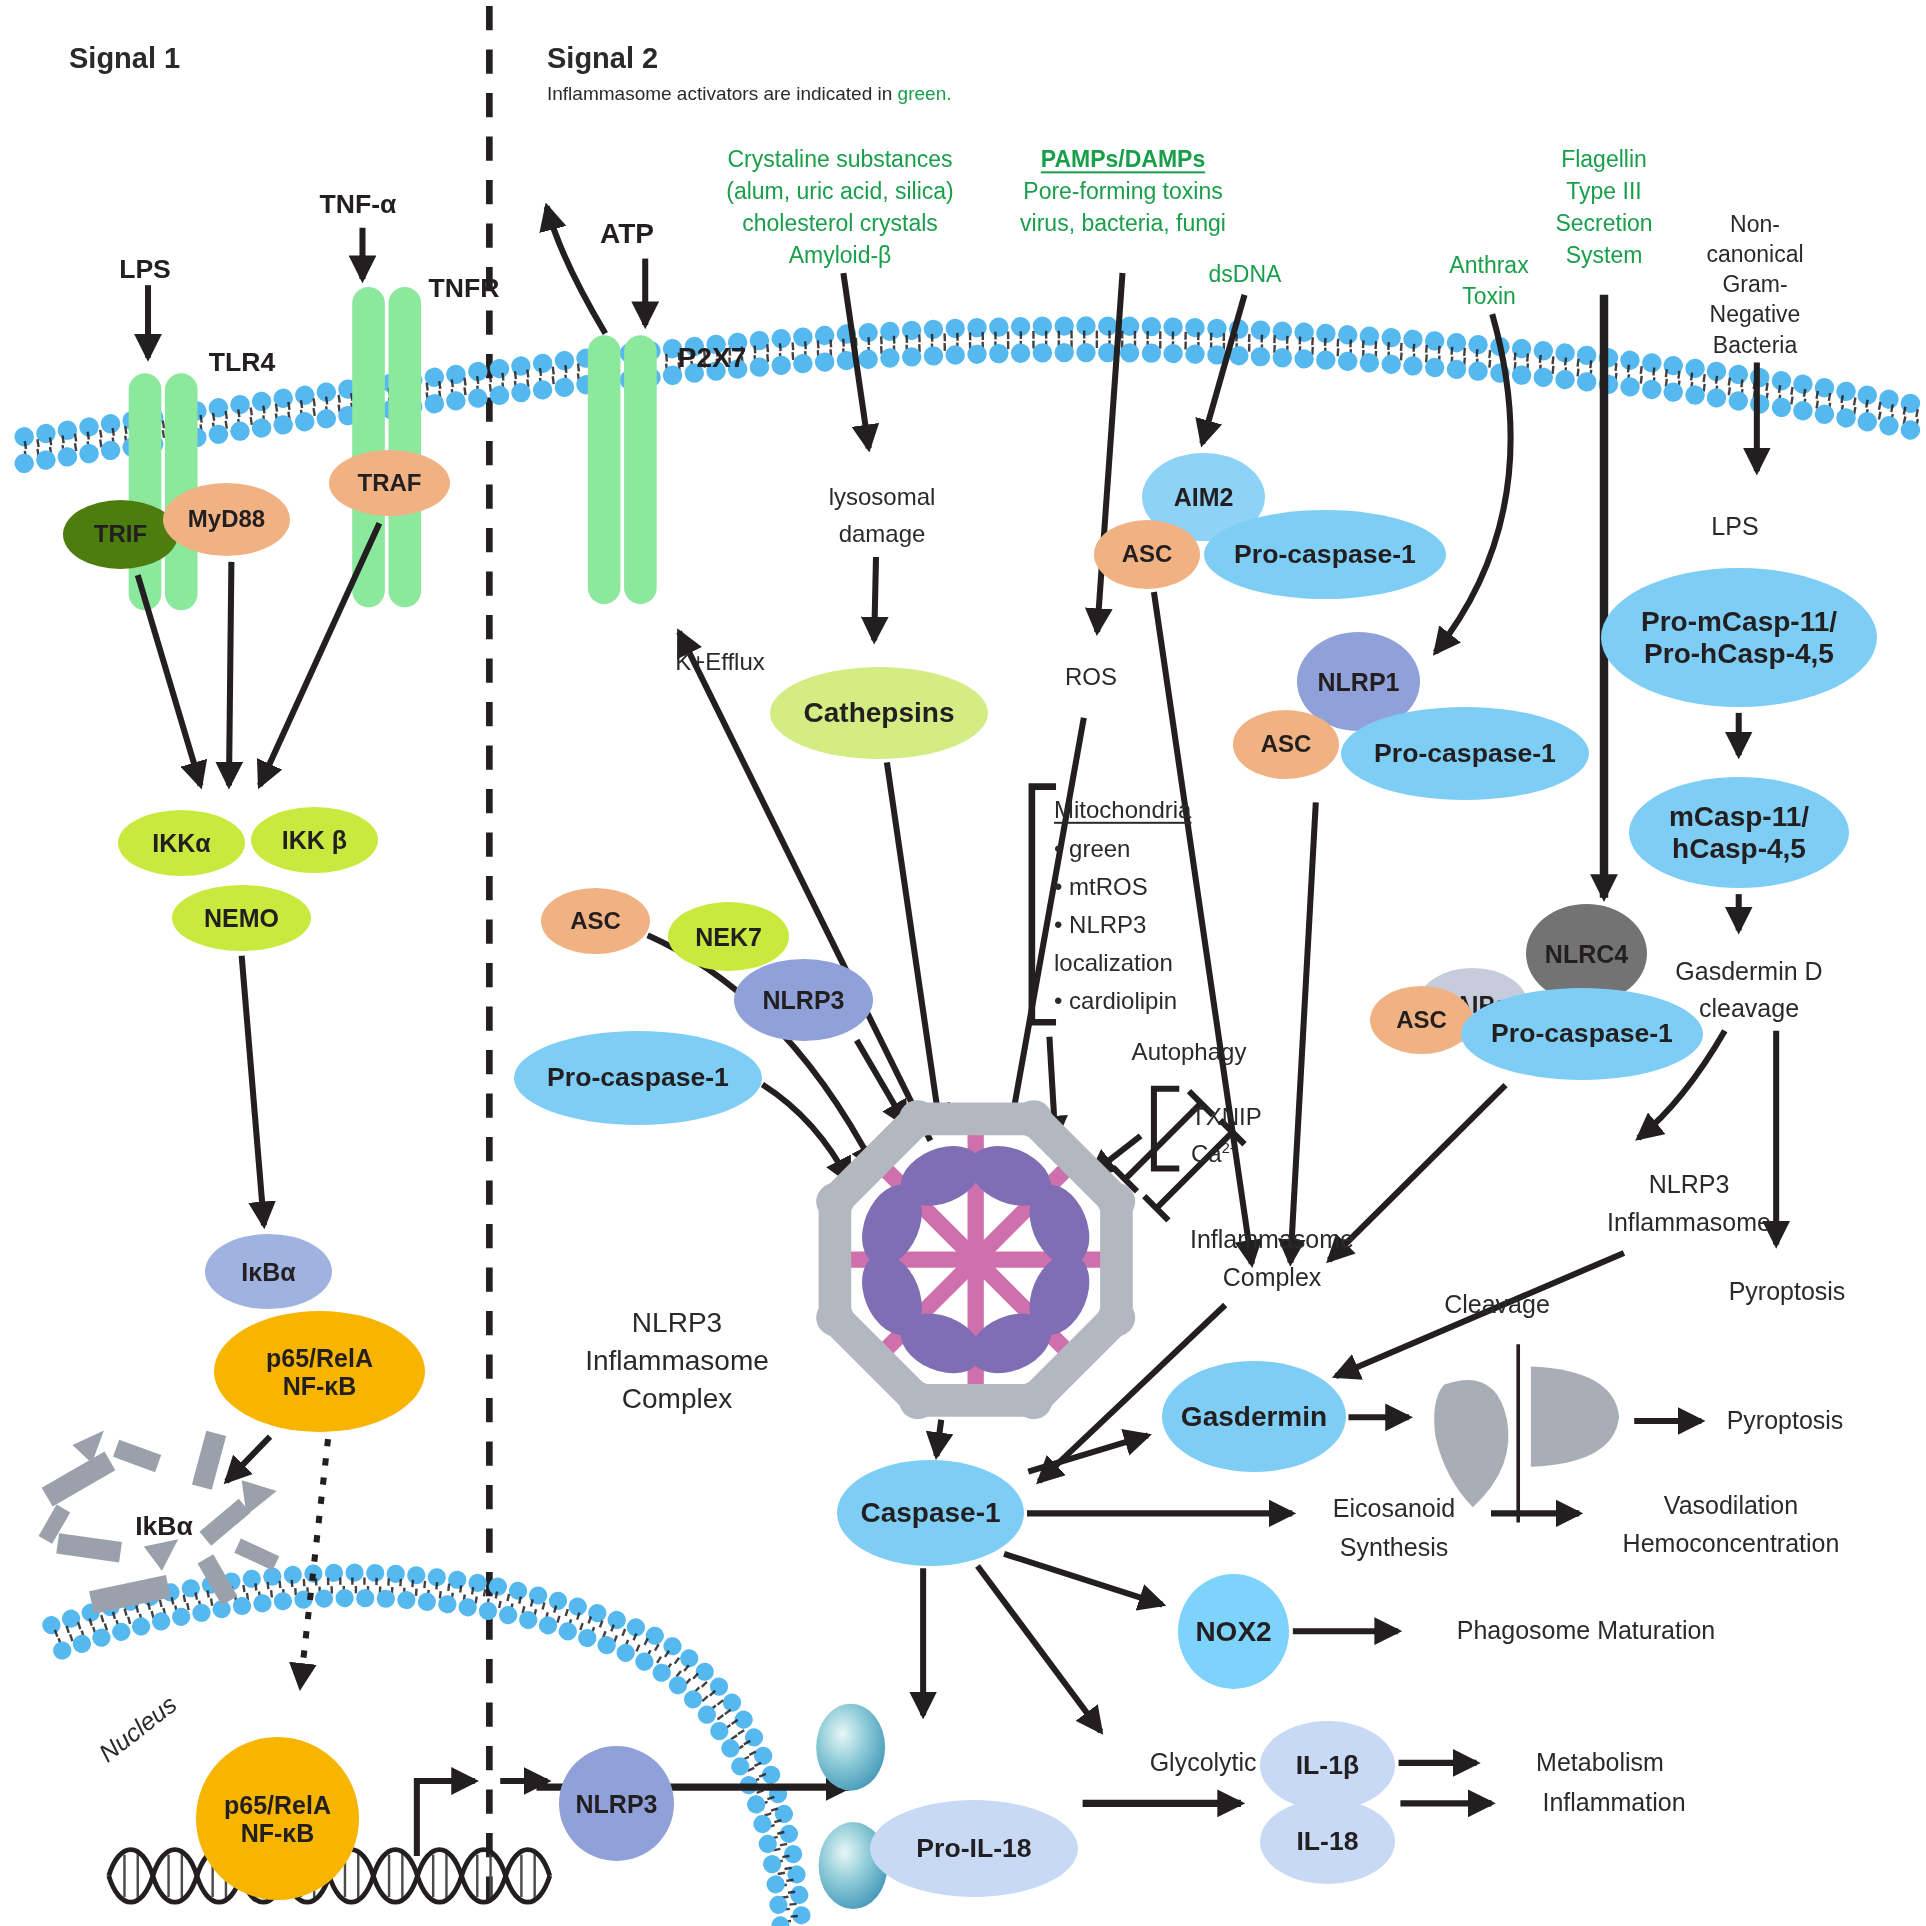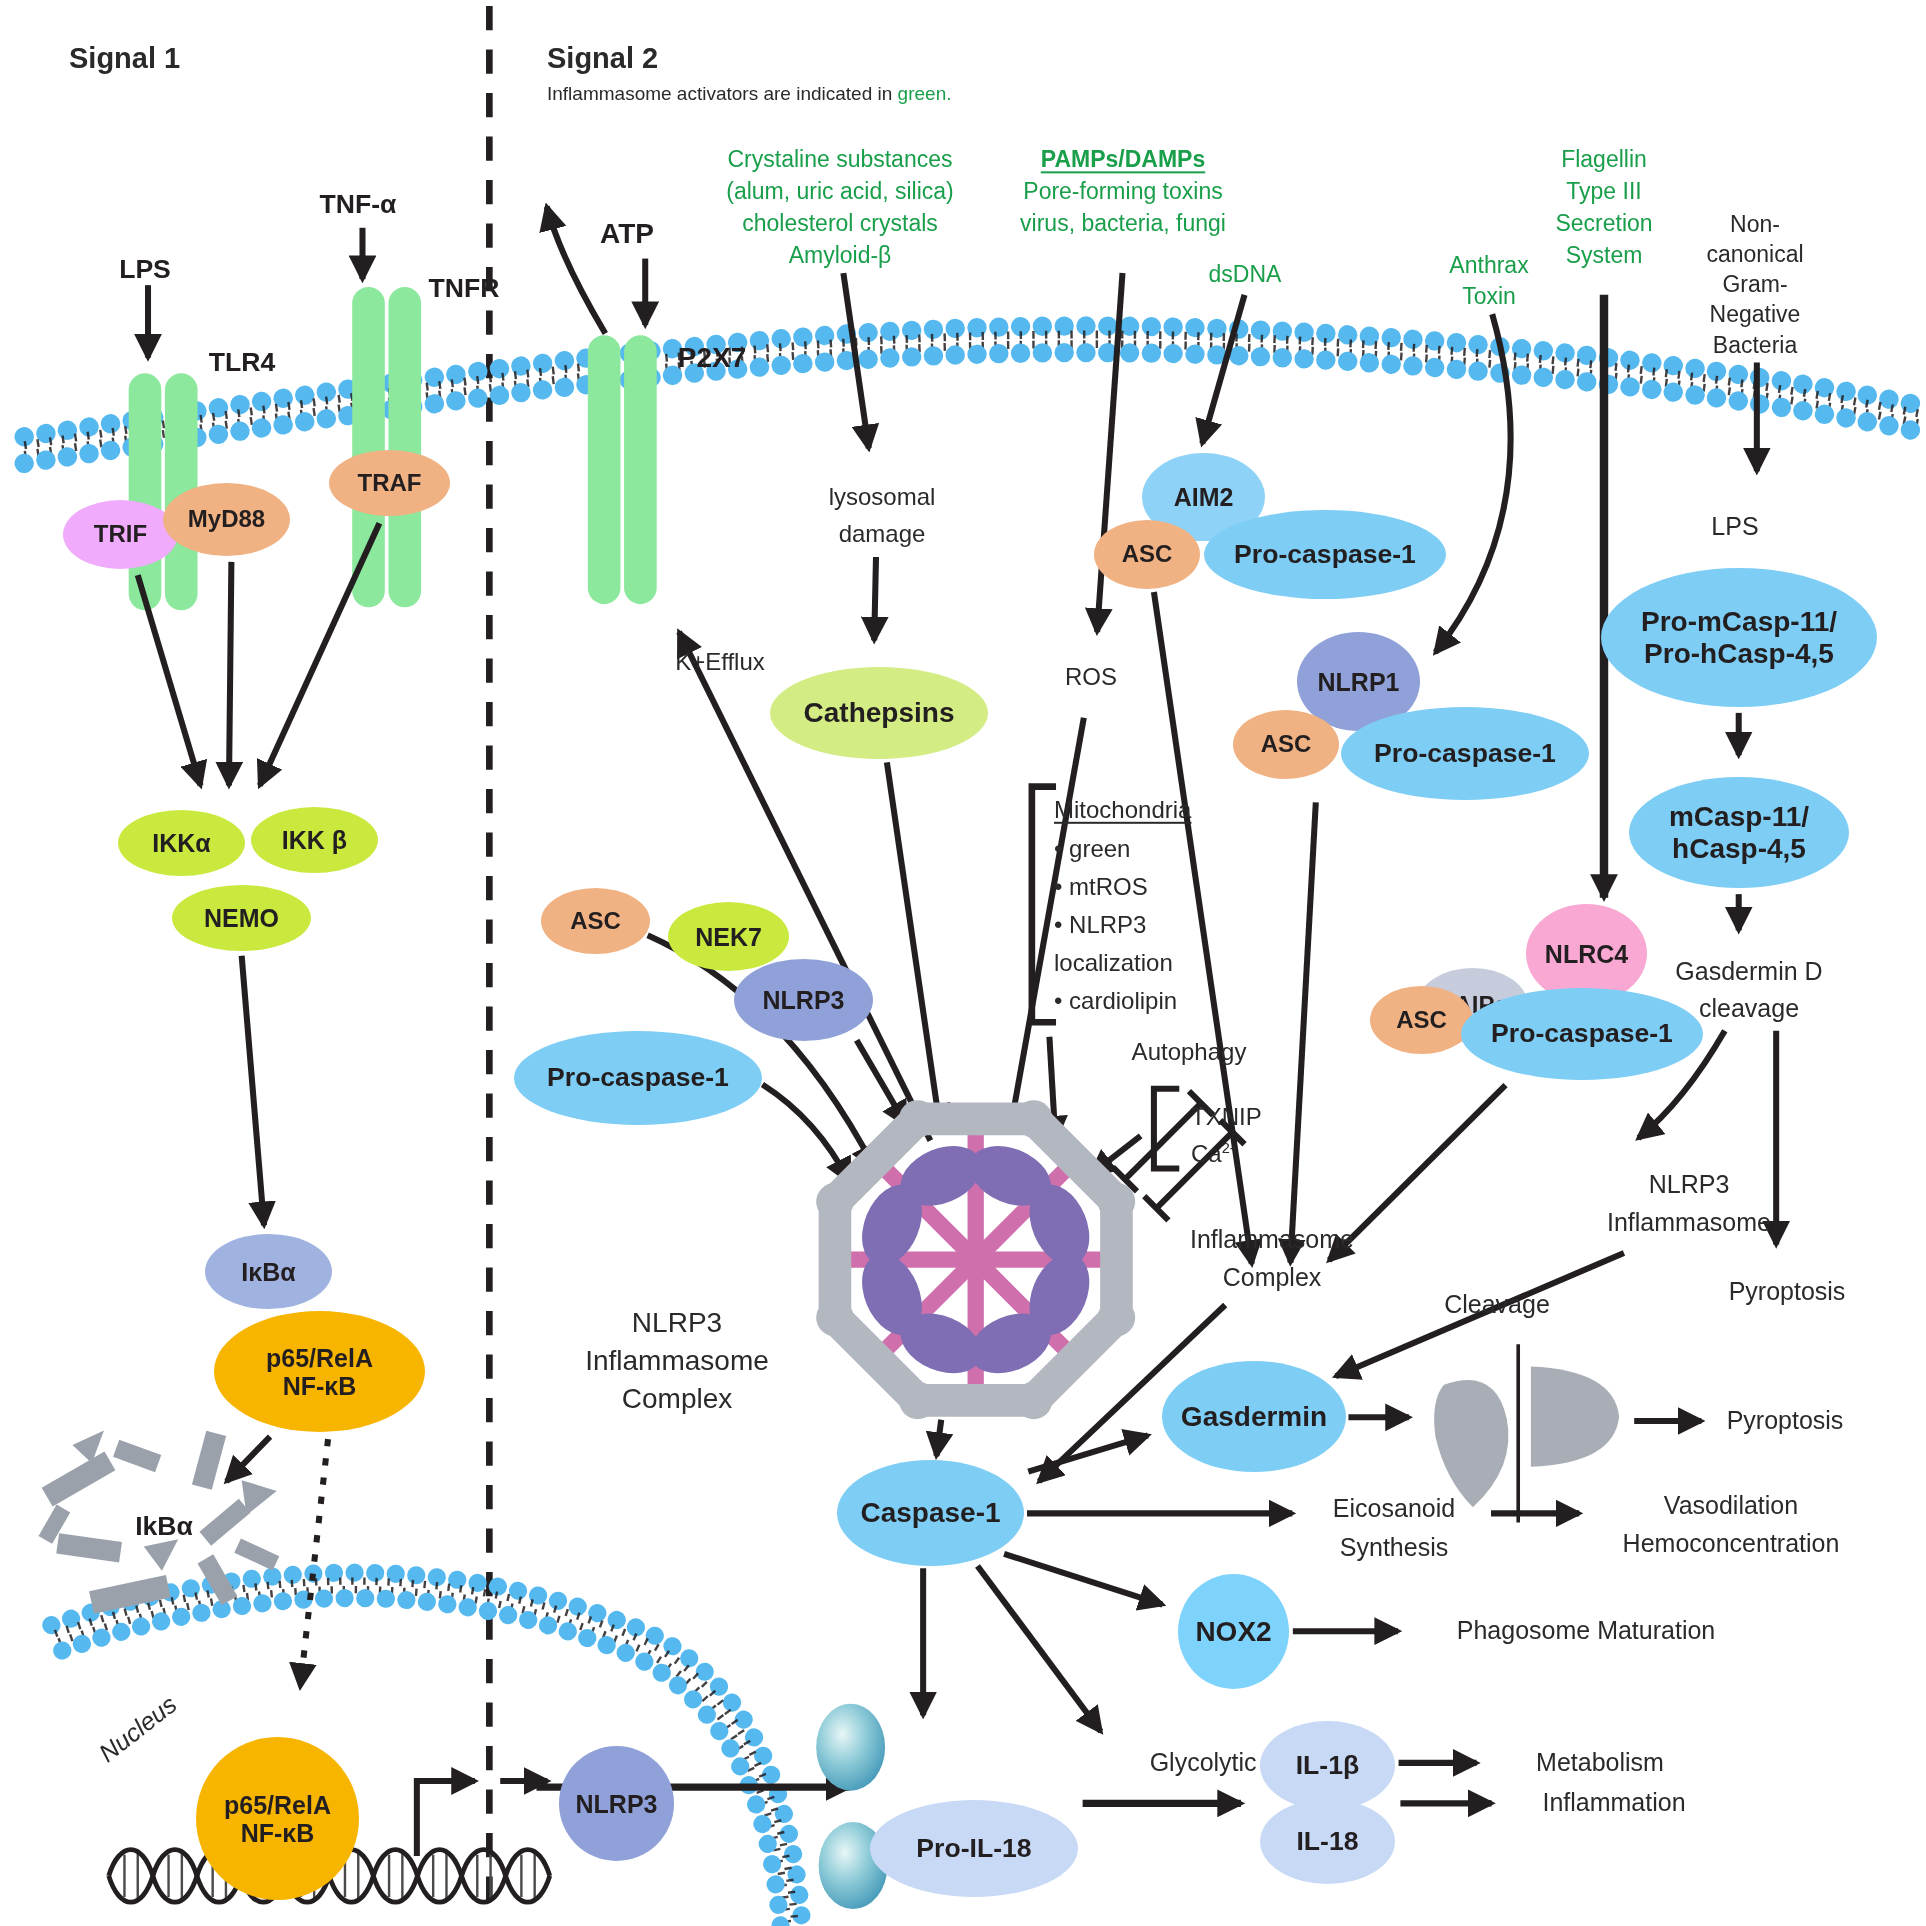--- a/index.html
+++ b/index.html
@@ -287,21 +287,21 @@
 <div class="lbl" style="left:1785px;top:1421px;font-size:25px;">Pyroptosis</div>
 <div class="lbl" style="left:1394px;top:1509px;font-size:25px;">Eicosanoid</div>
 <div class="lbl" style="left:1394px;top:1548px;font-size:25px;">Synthesis</div>
 <div class="lbl" style="left:1731px;top:1506px;font-size:25px;">Vasodilation</div>
 <div class="lbl" style="left:1731px;top:1544px;font-size:25px;">Hemoconcentration</div>
 <div class="lbl" style="left:1586px;top:1631px;font-size:25px;">Phagosome Maturation</div>
 <div class="lbl" style="left:1258px;top:1763px;font-size:25px;">Glycolytic Enzymes</div>
 <div class="lbl" style="left:1600px;top:1763px;font-size:25px;">Metabolism</div>
 <div class="lbl" style="left:1614px;top:1803px;font-size:25px;">Inflammation</div>
 
-<div class="node" style="left:63px;top:500px;width:115px;height:69px;background:#f0abfc;font-size:24px;">TRIF</div>
+<div class="node" style="left:63px;top:500px;width:115px;height:69px;background:#4d7c0f;font-size:24px;">TRIF</div>
 <div class="node" style="left:163px;top:483px;width:127px;height:73px;background:#f0b183;font-size:24px;">MyD88</div>
 <div class="node" style="left:329px;top:450px;width:121px;height:66px;background:#f0b183;font-size:24px;">TRAF</div>
 <div class="node" style="left:118px;top:810px;width:127px;height:66px;background:#c9e93e;font-size:25px;">IKKα</div>
 <div class="node" style="left:251px;top:807px;width:127px;height:66px;background:#c9e93e;font-size:25px;">IKK β</div>
 <div class="node" style="left:172px;top:885px;width:139px;height:66px;background:#c9e93e;font-size:25px;">NEMO</div>
 <div class="node" style="left:205px;top:1234px;width:127px;height:75px;background:#9fb2e0;font-size:25px;">IκBα</div>
 <div class="node" style="left:214px;top:1311px;width:211px;height:121px;background:#f7b500;font-size:25px;">
   <span>p65/RelA</span>
   <span>NF-κB</span>
 </div>
@@ -316,21 +316,21 @@
 <div class="node" style="left:541px;top:888px;width:109px;height:66px;background:#f0b183;font-size:24px;">ASC</div>
 <div class="node" style="left:514px;top:1031px;width:248px;height:94px;background:#7dcdf5;font-size:26.6px;">Pro-caspase-1</div>
 <div class="node" style="left:770px;top:667px;width:218px;height:92px;background:#d3ec83;font-size:28px;">Cathepsins</div>
 <div class="node" style="left:1142px;top:453px;width:123px;height:88px;background:#8ed3f7;font-size:25px;">AIM2</div>
 <div class="node" style="left:1094px;top:520px;width:106px;height:69px;background:#f0b183;font-size:24px;">ASC</div>
 <div class="node" style="left:1204px;top:510px;width:242px;height:89px;background:#7dcdf5;font-size:26.6px;">Pro-caspase-1</div>
 <div class="node" style="left:1297px;top:632px;width:123px;height:99px;background:#8fa1d8;font-size:25px;">NLRP1</div>
 <div class="node" style="left:1233px;top:710px;width:106px;height:69px;background:#f0b183;font-size:24px;">ASC</div>
 <div class="node" style="left:1341px;top:707px;width:248px;height:93px;background:#7dcdf5;font-size:26.6px;">Pro-caspase-1</div>
 <div class="node" style="left:1417px;top:968px;width:111px;height:75px;background:#c7ccdd;font-size:24px;">NAIPs</div>
-<div class="node" style="left:1526px;top:904px;width:121px;height:99px;background:#f9a8d4;font-size:25px;text-align:center;">NLRC4</div>
+<div class="node" style="left:1526px;top:904px;width:121px;height:99px;background:#737373;font-size:25px;text-align:center;">NLRC4</div>
 <div class="node" style="left:1370px;top:986px;width:103px;height:68px;background:#f0b183;font-size:24px;">ASC</div>
 <div class="node" style="left:1461px;top:988px;width:242px;height:92px;background:#7dcdf5;font-size:26.6px;">Pro-caspase-1</div>
 
 <div class="node" style="left:1601px;top:568px;width:276px;height:139px;background:#7dcdf5;font-size:28px;">
   <span>Pro-mCasp-11/</span>
   <span>Pro-hCasp-4,5</span>
 </div>
 <div class="node" style="left:1629px;top:777px;width:220px;height:111px;background:#7dcdf5;font-size:28px;">
   <span>mCasp-11/</span>
   <span>hCasp-4,5</span>

